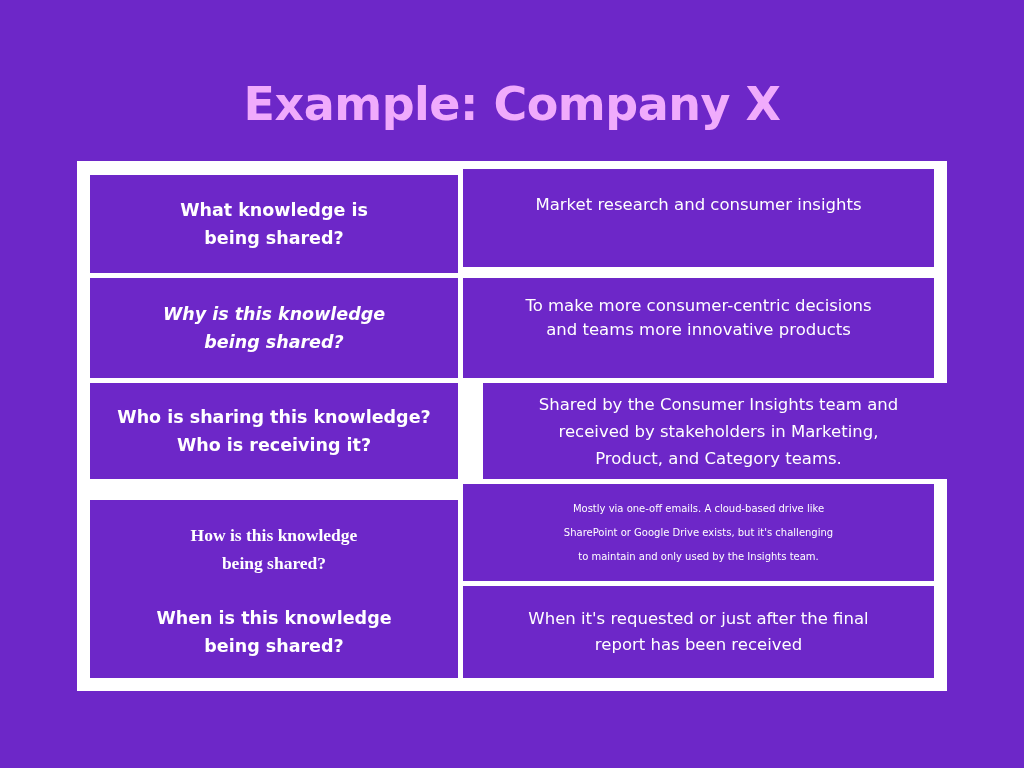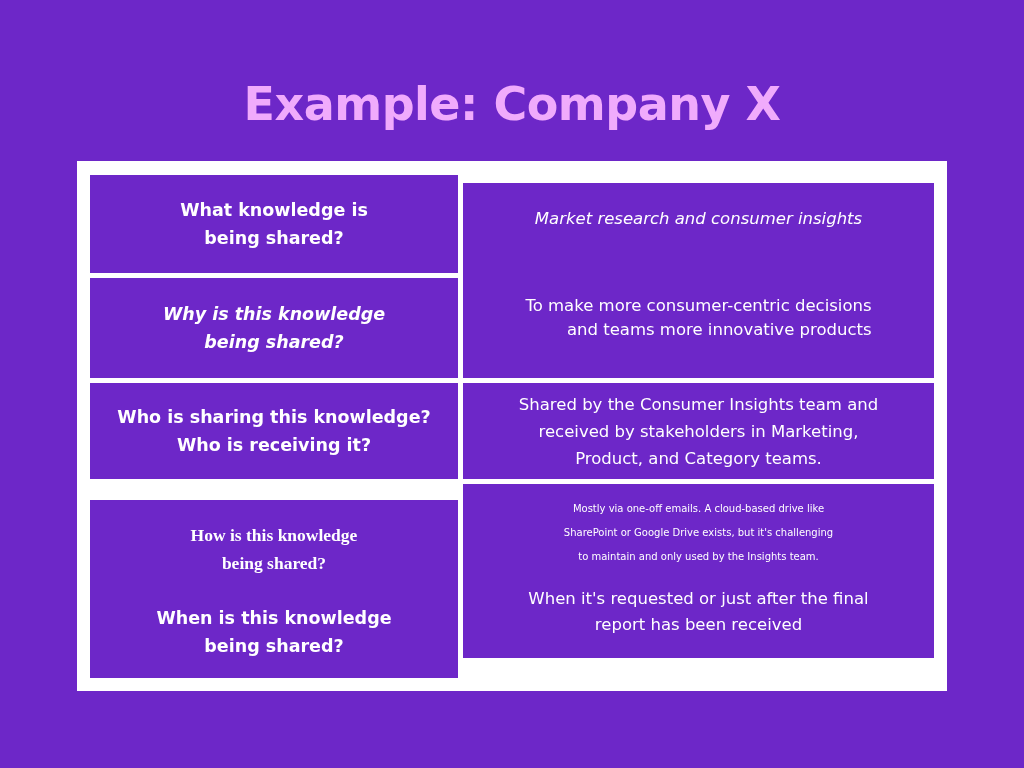--- a/index.html
+++ b/index.html
@@ -69,46 +69,46 @@
 <div class="title">Example: Company X</div>
 
 <div class="table-frame">
 
   <div class="cell q-cell" style="top:14px;height:98px;">
     <div>
       <span>What knowledge is</span>
       <span>being shared?</span>
     </div>
   </div>
-  <div class="cell a-cell" style="top:22px;height:98px;font-style:italic;">
+  <div class="cell a-cell" style="top:8px;height:98px;">
     <div style="margin-top:-26px;">
       <span>Market research and consumer insights</span>
     </div>
   </div>
 
   <div class="cell q-cell" style="top:117px;height:100px;font-style:italic;">
     <div>
       <span>Why is this knowledge</span>
       <span>being shared?</span>
     </div>
   </div>
-  <div class="cell a-cell" style="top:117px;height:100px;text-align:right;">
+  <div class="cell a-cell" style="top:117px;height:100px;">
     <div style="margin-top:-20px;">
       <span>To make more consumer-centric decisions</span>
       <span>and teams more innovative products</span>
     </div>
   </div>
 
   <div class="cell q-cell" style="top:222px;height:96px;">
     <div>
       <span>Who is sharing this knowledge?</span>
       <span>Who is receiving it?</span>
     </div>
   </div>
-  <div class="cell a-cell" style="top:222px;height:96px;">
+  <div class="cell a-cell" style="top:222px;height:96px;margin-left:20px;">
     <div style="line-height:27px;">
       <span>Shared by the Consumer Insights team and</span>
       <span>received by stakeholders in Marketing,</span>
       <span>Product, and Category teams.</span>
     </div>
   </div>
 
   <div class="cell q-cell" style="top:339px;height:97px;font-family:Liberation Serif, serif;">
     <div>
       <span>How is this knowledge</span>
@@ -122,20 +122,20 @@
       <span>to maintain and only used by the Insights team.</span>
     </div>
   </div>
 
   <div class="cell q-cell" style="top:425px;height:92px;">
     <div>
       <span>When is this knowledge</span>
       <span>being shared?</span>
     </div>
   </div>
-  <div class="cell a-cell" style="top:405px;height:92px;line-height:26px;">
+  <div class="cell a-cell" style="top:425px;height:92px;line-height:26px;">
     <div>
       <span>When it's requested or just after the final</span>
       <span>report has been received</span>
     </div>
   </div>
 
 </div>
 
 </body></html>

